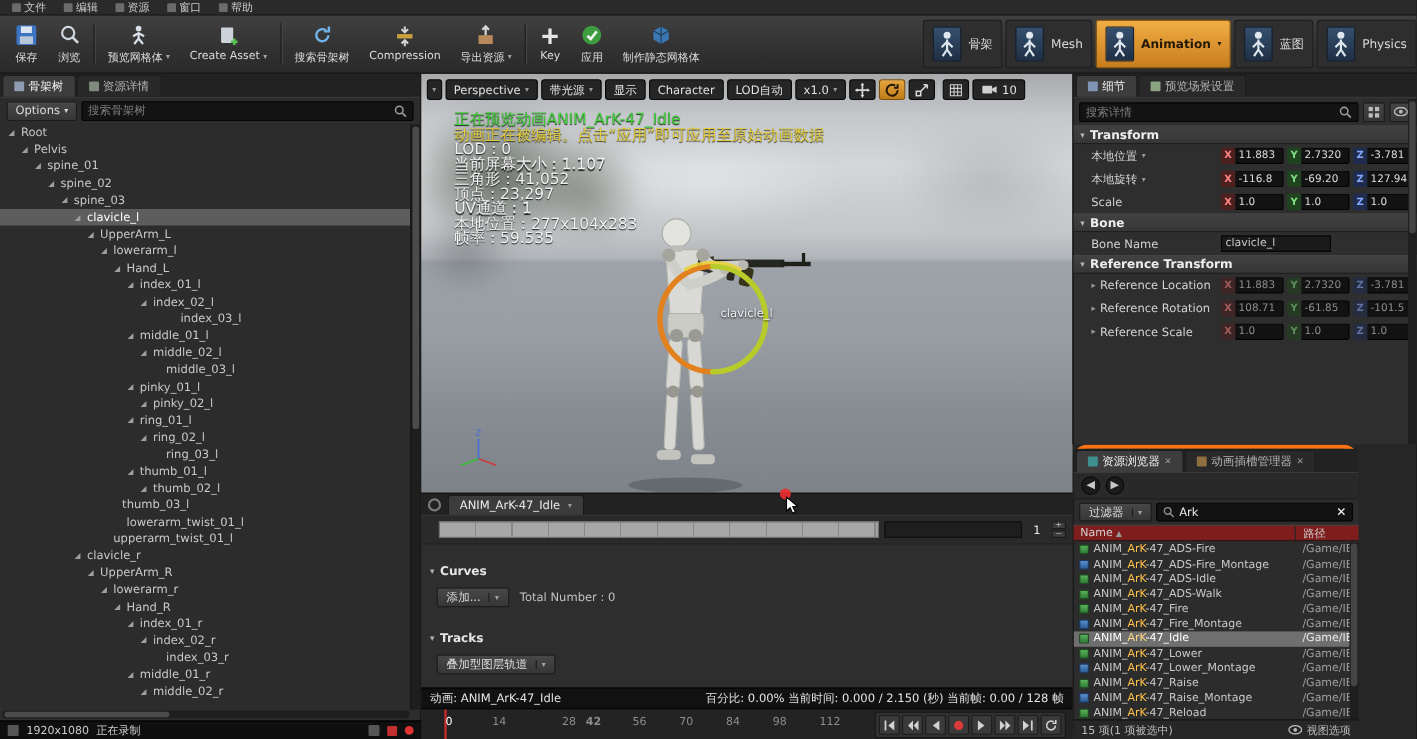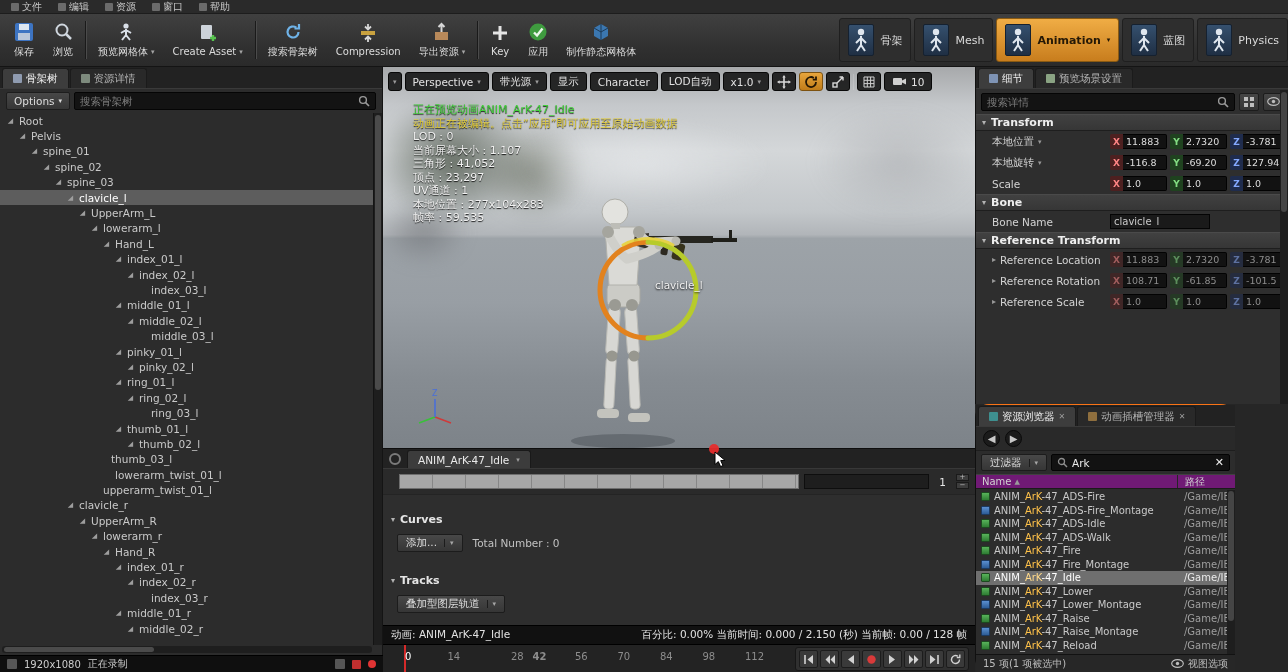--- a/index.html
+++ b/index.html
@@ -52,21 +52,21 @@
 
 .viewport{position:absolute;left:383px;top:67px;width:592px;height:381px;overflow:hidden;
  background:linear-gradient(180deg,#a7a9ab 0%,#c5c8cb 10%,#d4d7d9 22%,#c3c7ca 38%,#b1b5b9 44%,#9da3a8 45%,#989ea4 62%,#868c92 82%,#7d8389 100%);}
 .vp-blob{position:absolute;border-radius:50%;filter:blur(8px);}
 .vp-toolbar{position:absolute;left:5px;top:5px;right:4px;display:flex;gap:3px;z-index:6;align-items:center;}
 .vp-btn{display:flex;align-items:center;gap:4px;background:rgba(17,17,17,.88);border:1px solid #080808;border-radius:3px;height:19px;padding:0 7px;font-size:10.5px;color:#e2e2e2;white-space:nowrap;}
 .vp-btn .caret{font-size:7px;color:#9c9c9c;}
 .vp-btn.iconb{padding:0 4px;}
 .vp-btn.orange{background:linear-gradient(#e8a53c,#c07c19);border-color:#7d5210;}
 .vp-sep{width:1px;height:16px;background:rgba(255,255,255,.15);}
-.vp-overlay{position:absolute;left:30px;top:36px;z-index:5;font-size:11px;line-height:13.5px;text-shadow:0 1px 1px rgba(0,0,0,.85);}
+.vp-overlay{position:absolute;left:30px;top:36px;z-index:5;font-size:14px;line-height:13.5px;text-shadow:0 1px 1px rgba(0,0,0,.85);}
 .ov-line1{color:#43d13c;}
 .ov-line2{color:#e5cf3a;}
 .vp-stats{margin-top:0;color:#f2f2f2;}
 .char-svg{position:absolute;left:140px;top:118px;z-index:2;}
 .bone-label{position:absolute;left:272px;top:212px;color:#f0f0f0;font-size:10.5px;text-shadow:0 1px 2px #000;z-index:5;}
 .axis-widget{position:absolute;left:30px;top:320px;z-index:4;}
 
 
 .timeline{position:absolute;left:383px;top:448px;width:592px;height:224px;background:#2e2e2e;border-top:1px solid #0e0e0e;}
 .tl-tabs{height:20px;background:#222;display:flex;align-items:flex-end;padding-left:4px;gap:4px;border-bottom:1px solid #383838;}
@@ -89,21 +89,21 @@
 .tl-status .right{margin-left:auto;}
 .tl-ruler{position:absolute;left:0;right:0;bottom:0;height:27px;background:#232323;}
 .ruler-num{position:absolute;top:6px;font-size:10px;color:#8d8d8d;}
 .ruler-num.first{color:#fff;}
 .playhead{position:absolute;left:21px;top:0;bottom:0;width:2px;background:#d42a2a;}
 .controls{position:absolute;right:6px;top:2px;display:flex;gap:2px;background:#303030;border:1px solid #171717;border-radius:3px;padding:2px 3px;}
 .ctl{width:19px;height:18px;display:flex;align-items:center;justify-content:center;background:#3a3a3a;border:1px solid #1c1c1c;border-radius:2px;}
 
 
 .right-top{position:absolute;left:975px;top:67px;width:313px;height:337px;background:#2e2e2e;border-left:1px solid #101010;}
-.right-bottom{position:absolute;left:975px;top:404px;width:260px;height:268px;background:#2c2c2c;border-left:1px solid #101010;border-top:1px solid #f97316;border-radius:14px;}
+.right-bottom{position:absolute;left:975px;top:404px;width:260px;height:268px;background:#2c2c2c;border-left:1px solid #101010;border-top:4px solid #f97316;border-radius:14px;}
 .dt-search{display:flex;align-items:center;gap:4px;padding:3px 5px;height:25px;}
 .mini-btn{width:20px;height:18px;background:linear-gradient(#454545,#353535);border:1px solid #1c1c1c;border-radius:2px;display:flex;align-items:center;justify-content:center;flex:none;}
 .sec-header{height:17px;background:linear-gradient(#414141,#363636);border-top:1px solid #4a4a4a;border-bottom:1px solid #1e1e1e;display:flex;align-items:center;gap:5px;padding-left:6px;color:#eee;font-weight:bold;font-size:11px;}
 .sec-header .tri{font-size:8px;color:#b3b3b3;font-weight:normal;}
 .prop-row{height:21px;display:flex;align-items:center;padding-left:16px;}
 .prop-label{width:118px;display:flex;align-items:center;gap:4px;font-size:10.5px;color:#d3d3d3;flex:none;white-space:nowrap;overflow:hidden;}
 .caret{font-size:7px;color:#999;}
 .expander{font-size:8px;color:#999;}
 .vec-fields{display:flex;gap:3px;}
 .vec-field{display:flex;align-items:center;}
@@ -117,21 +117,21 @@
 .bone-input{width:100px;height:15px;background:#1a1a1a;border:1px solid #040404;color:#c9c9c9;font-size:10px;padding:0 3px;font-family:inherit;}
 .dt-vscroll{position:absolute;right:0;top:23px;bottom:0;width:8px;background:#1e1e1e;}
 .dt-vscroll .thumb{position:absolute;left:1px;right:1px;top:2px;height:120px;background:#454545;border-radius:3px;}
 
 .ab-nav{height:24px;display:flex;align-items:center;gap:5px;padding:0 7px;background:#292929;border-bottom:1px solid #1e1e1e;}
 .nav-btn{width:17px;height:17px;border-radius:50%;background:#1b1b1b;border:1px solid #0a0a0a;color:#c8c8c8;display:flex;align-items:center;justify-content:center;font-size:10px;}
 .ab-filter{height:23px;display:flex;align-items:center;gap:4px;padding:0 5px;}
 .ab-search{flex:1;display:flex;align-items:center;background:#121212;border:1px solid #040404;border-radius:2px;height:17px;padding:0 5px;gap:4px;}
 .ab-search input{flex:1;background:transparent;border:none;outline:none;color:#eaeaea;font-size:10.5px;font-family:inherit;min-width:0;}
 .clear-x{color:#f0f0f0;font-size:11px;font-weight:bold;line-height:10px;}
-.ab-header{height:15px;background:#701a75;border-top:1px solid #414141;border-bottom:1px solid #1b1b1b;display:flex;font-size:10px;color:#d2d2d2;}
+.ab-header{height:15px;background:#7f1d1d;border-top:1px solid #414141;border-bottom:1px solid #1b1b1b;display:flex;font-size:10px;color:#d2d2d2;}
 .col-name{width:202px;padding-left:6px;border-right:1px solid #262626;display:flex;align-items:center;gap:3px;}
 .col-path{flex:1;padding-left:7px;display:flex;align-items:center;}
 .ab-list{position:absolute;top:85px;bottom:18px;left:0;right:8px;overflow:hidden;}
 .ab-row{display:flex;align-items:center;height:13.5px;font-size:10px;color:#c9c9c9;padding-left:5px;position:relative;white-space:nowrap;}
 .ab-row.sel{background:#6f6f6f;color:#fff;}
 .ab-ico{width:9px;height:9px;border-radius:1px;background:linear-gradient(#58b35a,#2e7c33);border:1px solid #1d4a20;margin-right:4px;flex:none;}
 .ab-ico.montage{background:linear-gradient(#5a8fd0,#2d5c96);border-color:#1c3a62;}
 .hl{color:#ffc24a;}
 .ab-row.sel .hl{color:#ffd98a;}
 .ab-path{position:absolute;left:208px;color:#9f9f9f;}
@@ -384,21 +384,21 @@
           <span class="tree-label">Hand_L</span>
         </div>
         <div class="tree-row" style="padding-left: 114px;">
           <span class="tree-arrow">◢</span>
           <span class="tree-label">index_01_l</span>
         </div>
         <div class="tree-row" style="padding-left: 126px;">
           <span class="tree-arrow">◢</span>
           <span class="tree-label">index_02_l</span>
         </div>
-        <div class="tree-row" style="padding-left: 138px;">
+        <div class="tree-row" style="padding-left: 138px; margin-left: 13px;">
           <span class="tree-arrow"></span>
           <span class="tree-label">index_03_l</span>
         </div>
         <div class="tree-row" style="padding-left: 114px;">
           <span class="tree-arrow">◢</span>
           <span class="tree-label">middle_01_l</span>
         </div>
         <div class="tree-row" style="padding-left: 126px;">
           <span class="tree-arrow">◢</span>
           <span class="tree-label">middle_02_l</span>

